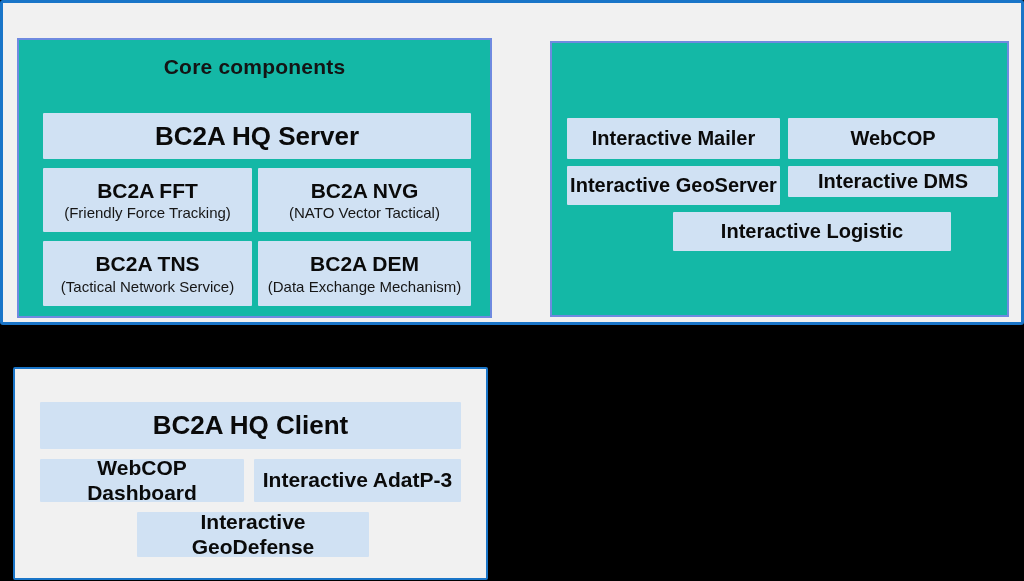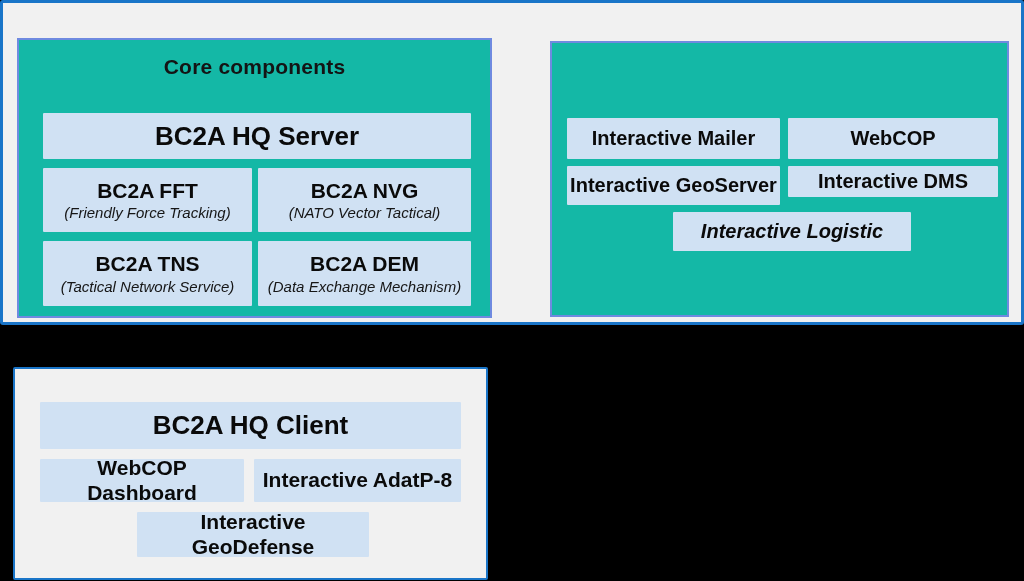--- a/index.html
+++ b/index.html
@@ -48,39 +48,39 @@
     position: absolute;
     background: #d0e1f3;
     border-radius: 1px;
     display: flex;
     flex-direction: column;
     align-items: center;
     justify-content: center;
     text-align: center;
   }
   .bluebox .title   { font-weight: 700; color: #0a0a0a; }
-  .bluebox .sub     { font-weight: 400; font-size: 15px; color: #161616; margin-top: 1px; font-style: italic; }
+  .bluebox .sub     { font-weight: 400; font-size: 15px; color: #161616; margin-top: 1px; }
 
   .fs-big   .title { font-size: 26px; }
   .fs-mid   .title { font-size: 21px; line-height: 1.15; }
   .fs-label .title { font-size: 20px; }
 
   
   .box-server     { left: 24px;  top: 73px;  width: 428px; height: 46px; }
   .box-fft        { left: 24px;  top: 128px; width: 209px; height: 64px; }
   .box-nvg        { left: 239px; top: 128px; width: 213px; height: 64px; }
   .box-tns        { left: 24px;  top: 201px; width: 209px; height: 65px; }
   .box-dem        { left: 239px; top: 201px; width: 213px; height: 65px; }
 
   
   .box-mailer     { left: 15px;  top: 75px;  width: 213px; height: 41px; }
   .box-webcop     { left: 236px; top: 75px;  width: 210px; height: 41px; }
   .box-geoserver  { left: 15px;  top: 123px; width: 213px; height: 39px; }
   .box-dms        { left: 236px; top: 123px; width: 210px; height: 31px; }
-  .box-logistic   { left: 121px; top: 169px; width: 238px; height: 39px; font-style: italic; }
+  .box-logistic   { left: 121px; top: 169px; width: 278px; height: 39px; }
 
   
   .client-container {
     position: absolute;
     left: 13px; top: 367px;
     width: 475px; height: 213px;
     background: #f1f1f1;
     border: 2px solid #1a75c8;
     border-radius: 2px;
   }
@@ -152,21 +152,21 @@
 
     <div class="bluebox fs-big box-client">
       <span class="title">BC2A HQ Client</span>
     </div>
 
     <div class="bluebox fs-mid box-dashboard">
       <span class="title">WebCOP Dashboard</span>
     </div>
 
     <div class="bluebox fs-mid box-adatp3">
-      <span class="title">Interactive AdatP-8</span>
+      <span class="title">Interactive AdatP-3</span>
     </div>
 
     <div class="bluebox fs-mid box-geodefense">
       <span class="title">Interactive GeoDefense</span>
     </div>
   </div>
 
 </div>
 
 </body></html>

